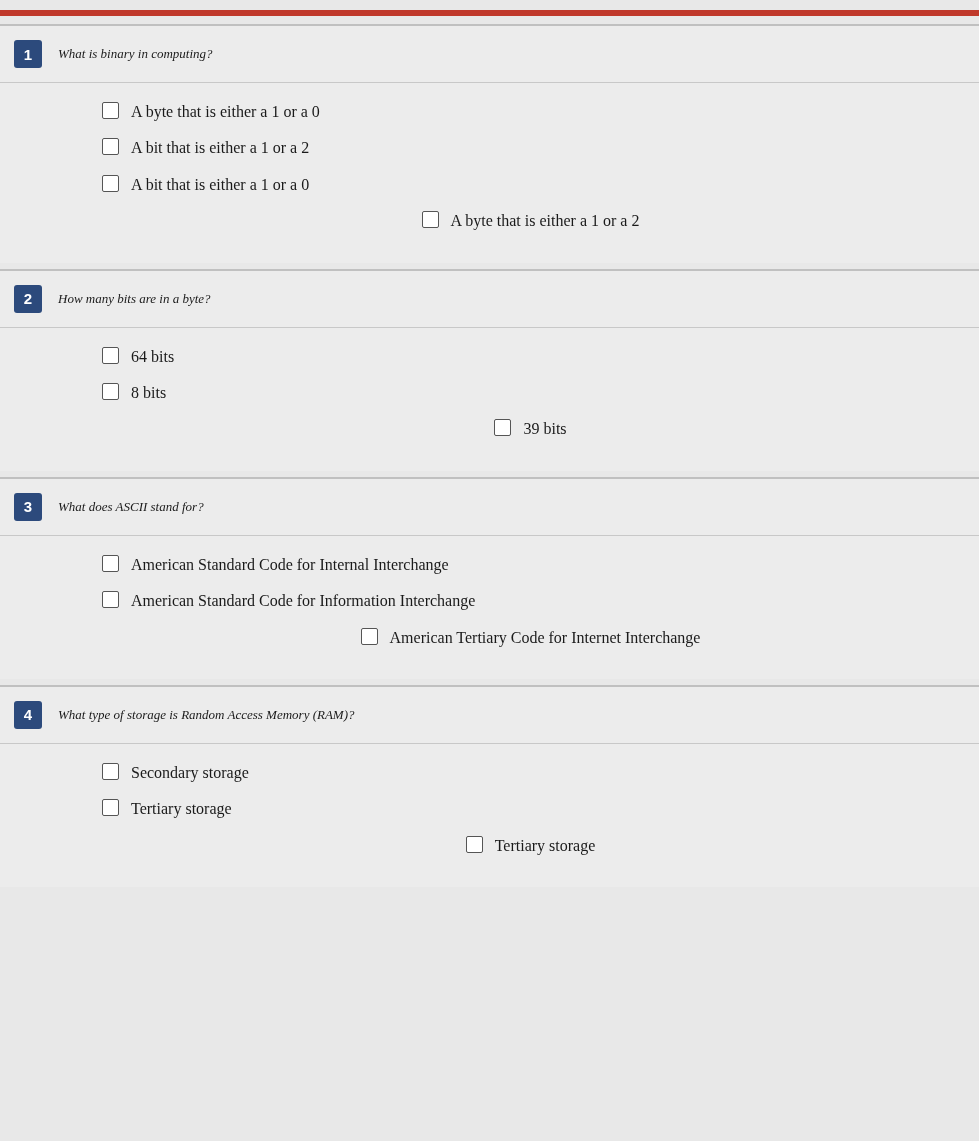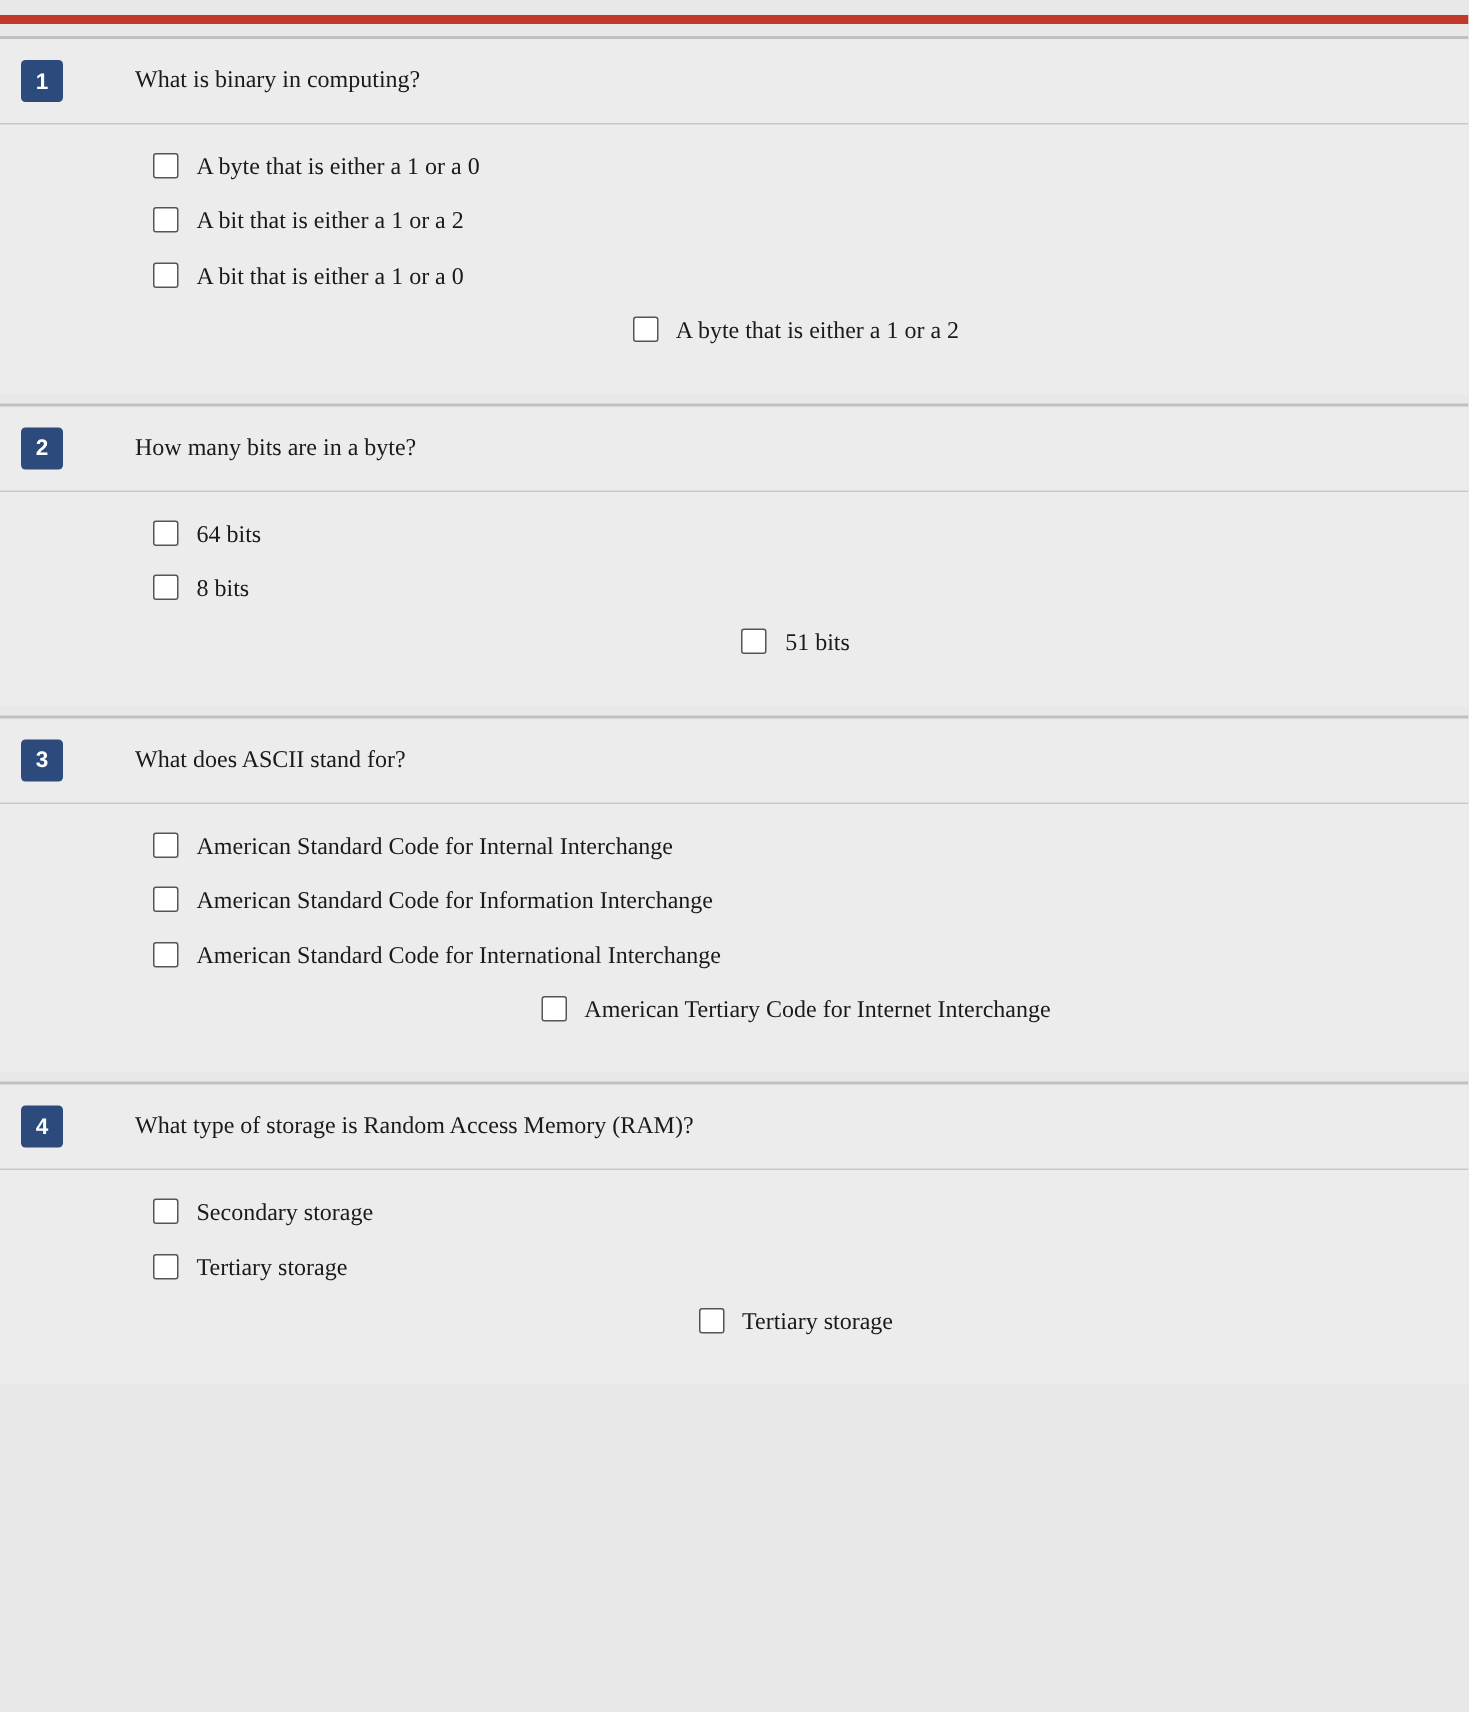--- a/index.html
+++ b/index.html
@@ -45,24 +45,24 @@
       display: flex;
       align-items: center;
       justify-content: center;
       border-radius: 3px;
       margin-right: 16px;
       flex-shrink: 0;
       font-family: Arial, sans-serif;
     }
 
     .question-text {
-      font-size: 16px;
+      font-size: 13px;
       color: #1a1a1a;
       font-weight: normal;
-      margin-left: 32px;
+      font-style: italic;
     }
 
     .options-area {
       padding: 18px 20px 30px 70px;
     }
 
     .option-item {
       display: flex;
       align-items: flex-start;
       margin-bottom: 14px;
@@ -139,41 +139,37 @@
         <div class="option-item">
           <div class="option-checkbox"></div>
           <span class="option-label">64 bits</span>
         </div>
         <div class="option-item">
           <div class="option-checkbox"></div>
           <span class="option-label">8 bits</span>
         </div>
         <div class="option-item">
           <div class="option-checkbox"></div>
-          <span class="option-label">51 bits</span>
+          <span class="option-label">39 bits</span>
         </div>
       </div>
     </div>
     <div class="question-block">
       <div class="question-header">
         <div class="question-number">3</div>
         <div class="question-text">What does ASCII stand for?</div>
       </div>
       <div class="options-area">
         <div class="option-item">
           <div class="option-checkbox"></div>
           <span class="option-label">American Standard Code for Internal Interchange</span>
         </div>
         <div class="option-item">
           <div class="option-checkbox"></div>
           <span class="option-label">American Standard Code for Information Interchange</span>
-        </div>
-        <div class="option-item">
-          <div class="option-checkbox"></div>
-          <span class="option-label">American Standard Code for International Interchange</span>
         </div>
         <div class="option-item">
           <div class="option-checkbox"></div>
           <span class="option-label">American Tertiary Code for Internet Interchange</span>
         </div>
       </div>
     </div>
     <div class="question-block">
       <div class="question-header">
         <div class="question-number">4</div>

